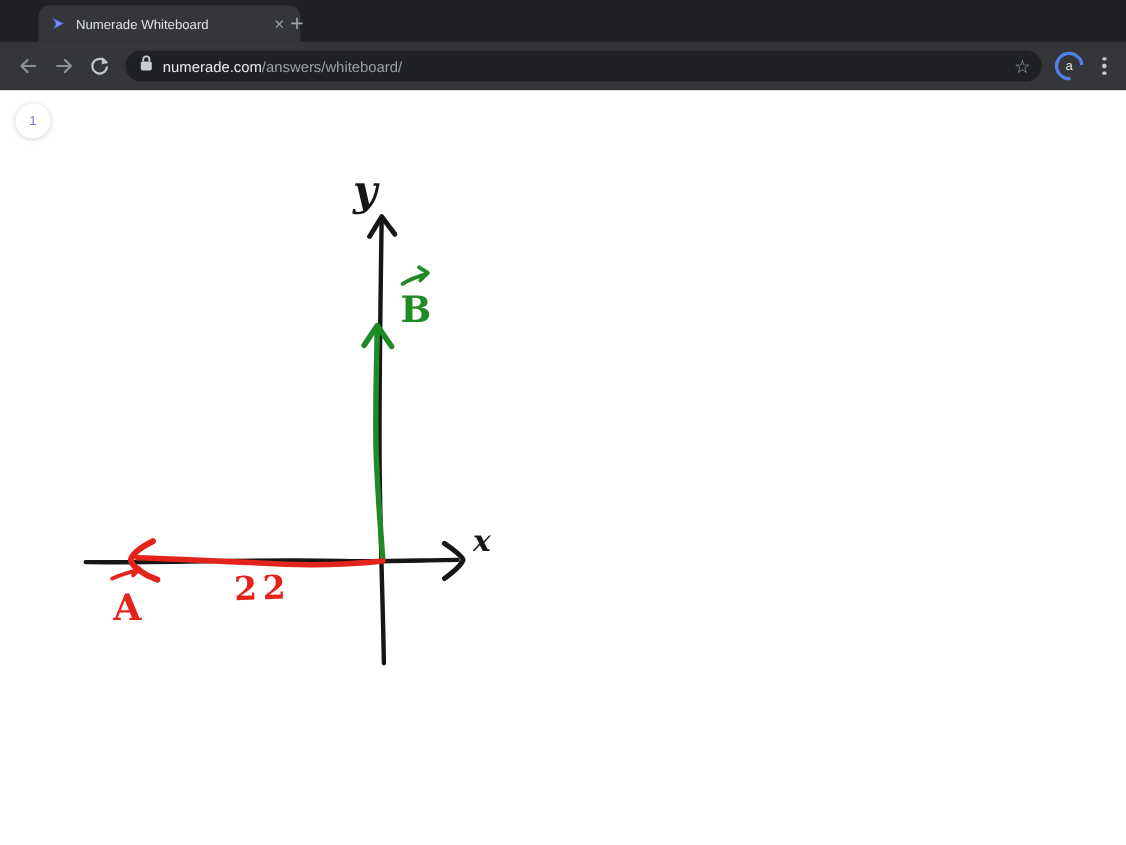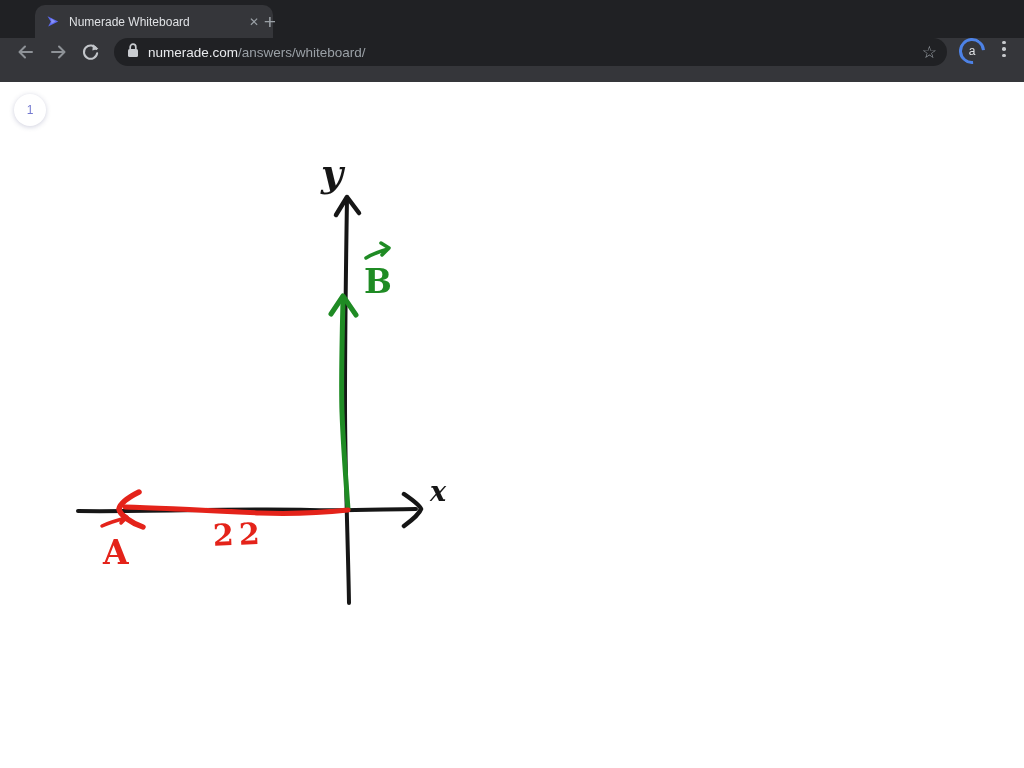--- a/index.html
+++ b/index.html
@@ -17,21 +17,21 @@
   }
   .favicon { width:16px; height:16px; display:inline-flex; flex:0 0 auto; }
   .tab-title { color:#dfe1e4; font-size:12px; flex:1 1 auto; white-space:nowrap; overflow:hidden; }
   .tab-close { color:#9aa0a6; font-size:12px; width:18px; height:18px; line-height:18px;
     text-align:center; border-radius:50%; flex:0 0 auto; }
   .newtab { position:absolute; left:258px; top:10px; width:24px; height:24px;
     color:#9aa0a6; font-size:21px; line-height:23px; text-align:center; font-weight:400; }
 
   
   .navbar { position:relative; height:44px; background:#35363a;
-    display:flex; padding:0 10px; }
+    display:flex; align-items:center; padding:0 10px; }
   .nav-btn { width:28px; height:28px; display:flex; align-items:center; justify-content:center; margin:0 2px; }
   .omnibox {
     margin-left:8px; width:833px; height:28px; background:#202124; border-radius:14px;
     display:flex; align-items:center; padding:0 10px 0 13px; gap:9px;
   }
   .url { flex:1 1 auto; font-size:13.5px; white-space:nowrap; overflow:hidden; }
   .url .domain { color:#e8eaed; }
   .url .path { color:#9aa0a6; }
   .star { color:#9aa0a6; font-size:17px; line-height:17px; flex:0 0 auto; }
   .avatar { position:relative; width:26px; height:26px; margin-left:12px; border-radius:50%;

